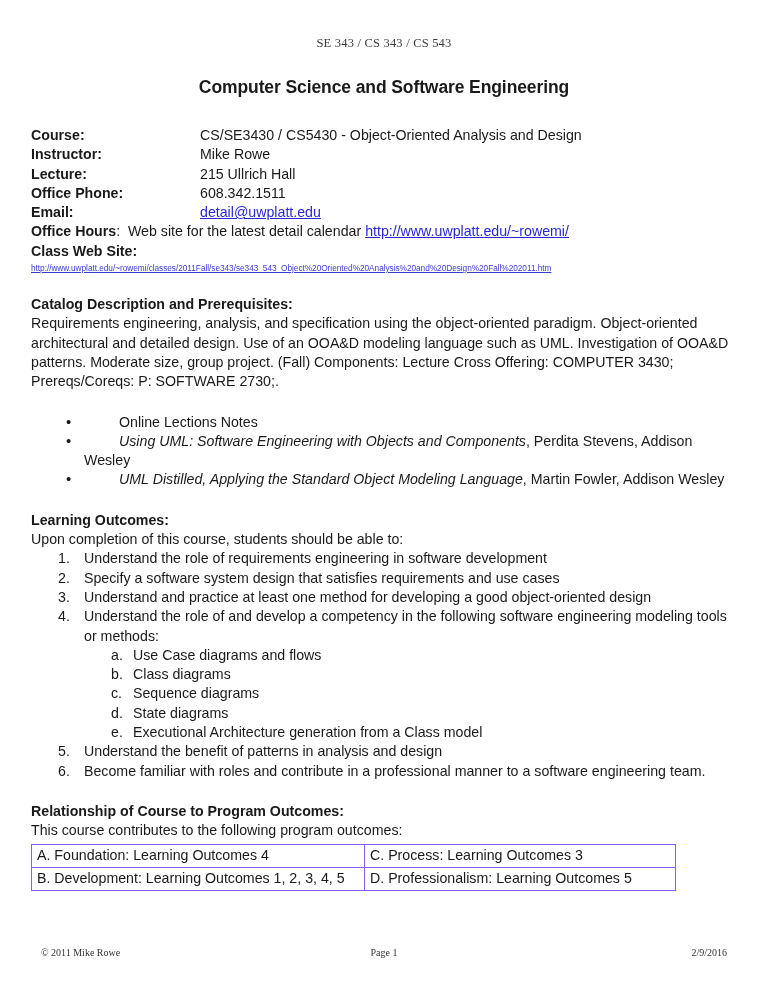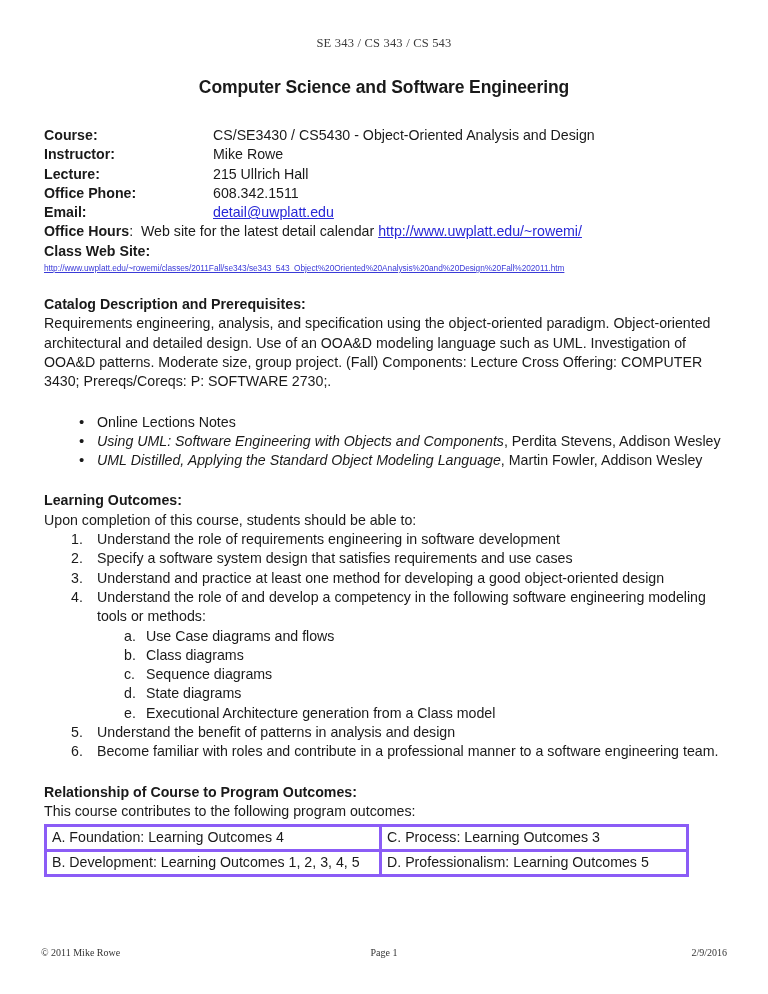--- a/index.html
+++ b/index.html
@@ -13,21 +13,21 @@
     font-family: "Liberation Sans", sans-serif;
     color: #1a1a1a;
     position: relative;
     overflow: hidden;
   }
   .page {
     position: relative;
     width: 768px;
     height: 994px;
     box-sizing: border-box;
-    padding: 0 44px;
+    padding: 0 31px;
   }
   .running-head {
     font-family: "Liberation Serif", serif;
     font-size: 12.5px;
     text-align: center;
     color: #3a3a3a;
     padding-top: 36px;
     letter-spacing: .2px;
   }
   .doc-title {
@@ -137,29 +137,30 @@
   }
   ol.letters > li::before {
     content: counter(letteritem, lower-alpha) ".";
     position: absolute;
     left: 80px;
     width: 20px;
     text-align: left;
   }
   i.title-em {
     font-style: italic;
+    margin-left: 35px;
   }
   table.outcomes {
     border-collapse: collapse;
     width: 645px;
     margin-top: 3px;
     table-layout: fixed;
   }
   table.outcomes td {
-    border: 3px solid #8b5cf6;
+    border: 1px solid #8b5cf6;
     font-size: 14.2px;
     padding: 1px 4px 2px 5px;
     line-height: 19px;
     height: 19px;
     vertical-align: middle;
   }
   table.outcomes td.col-left { width: 323px; }
   .footer {
     position: absolute;
     left: 41px;

